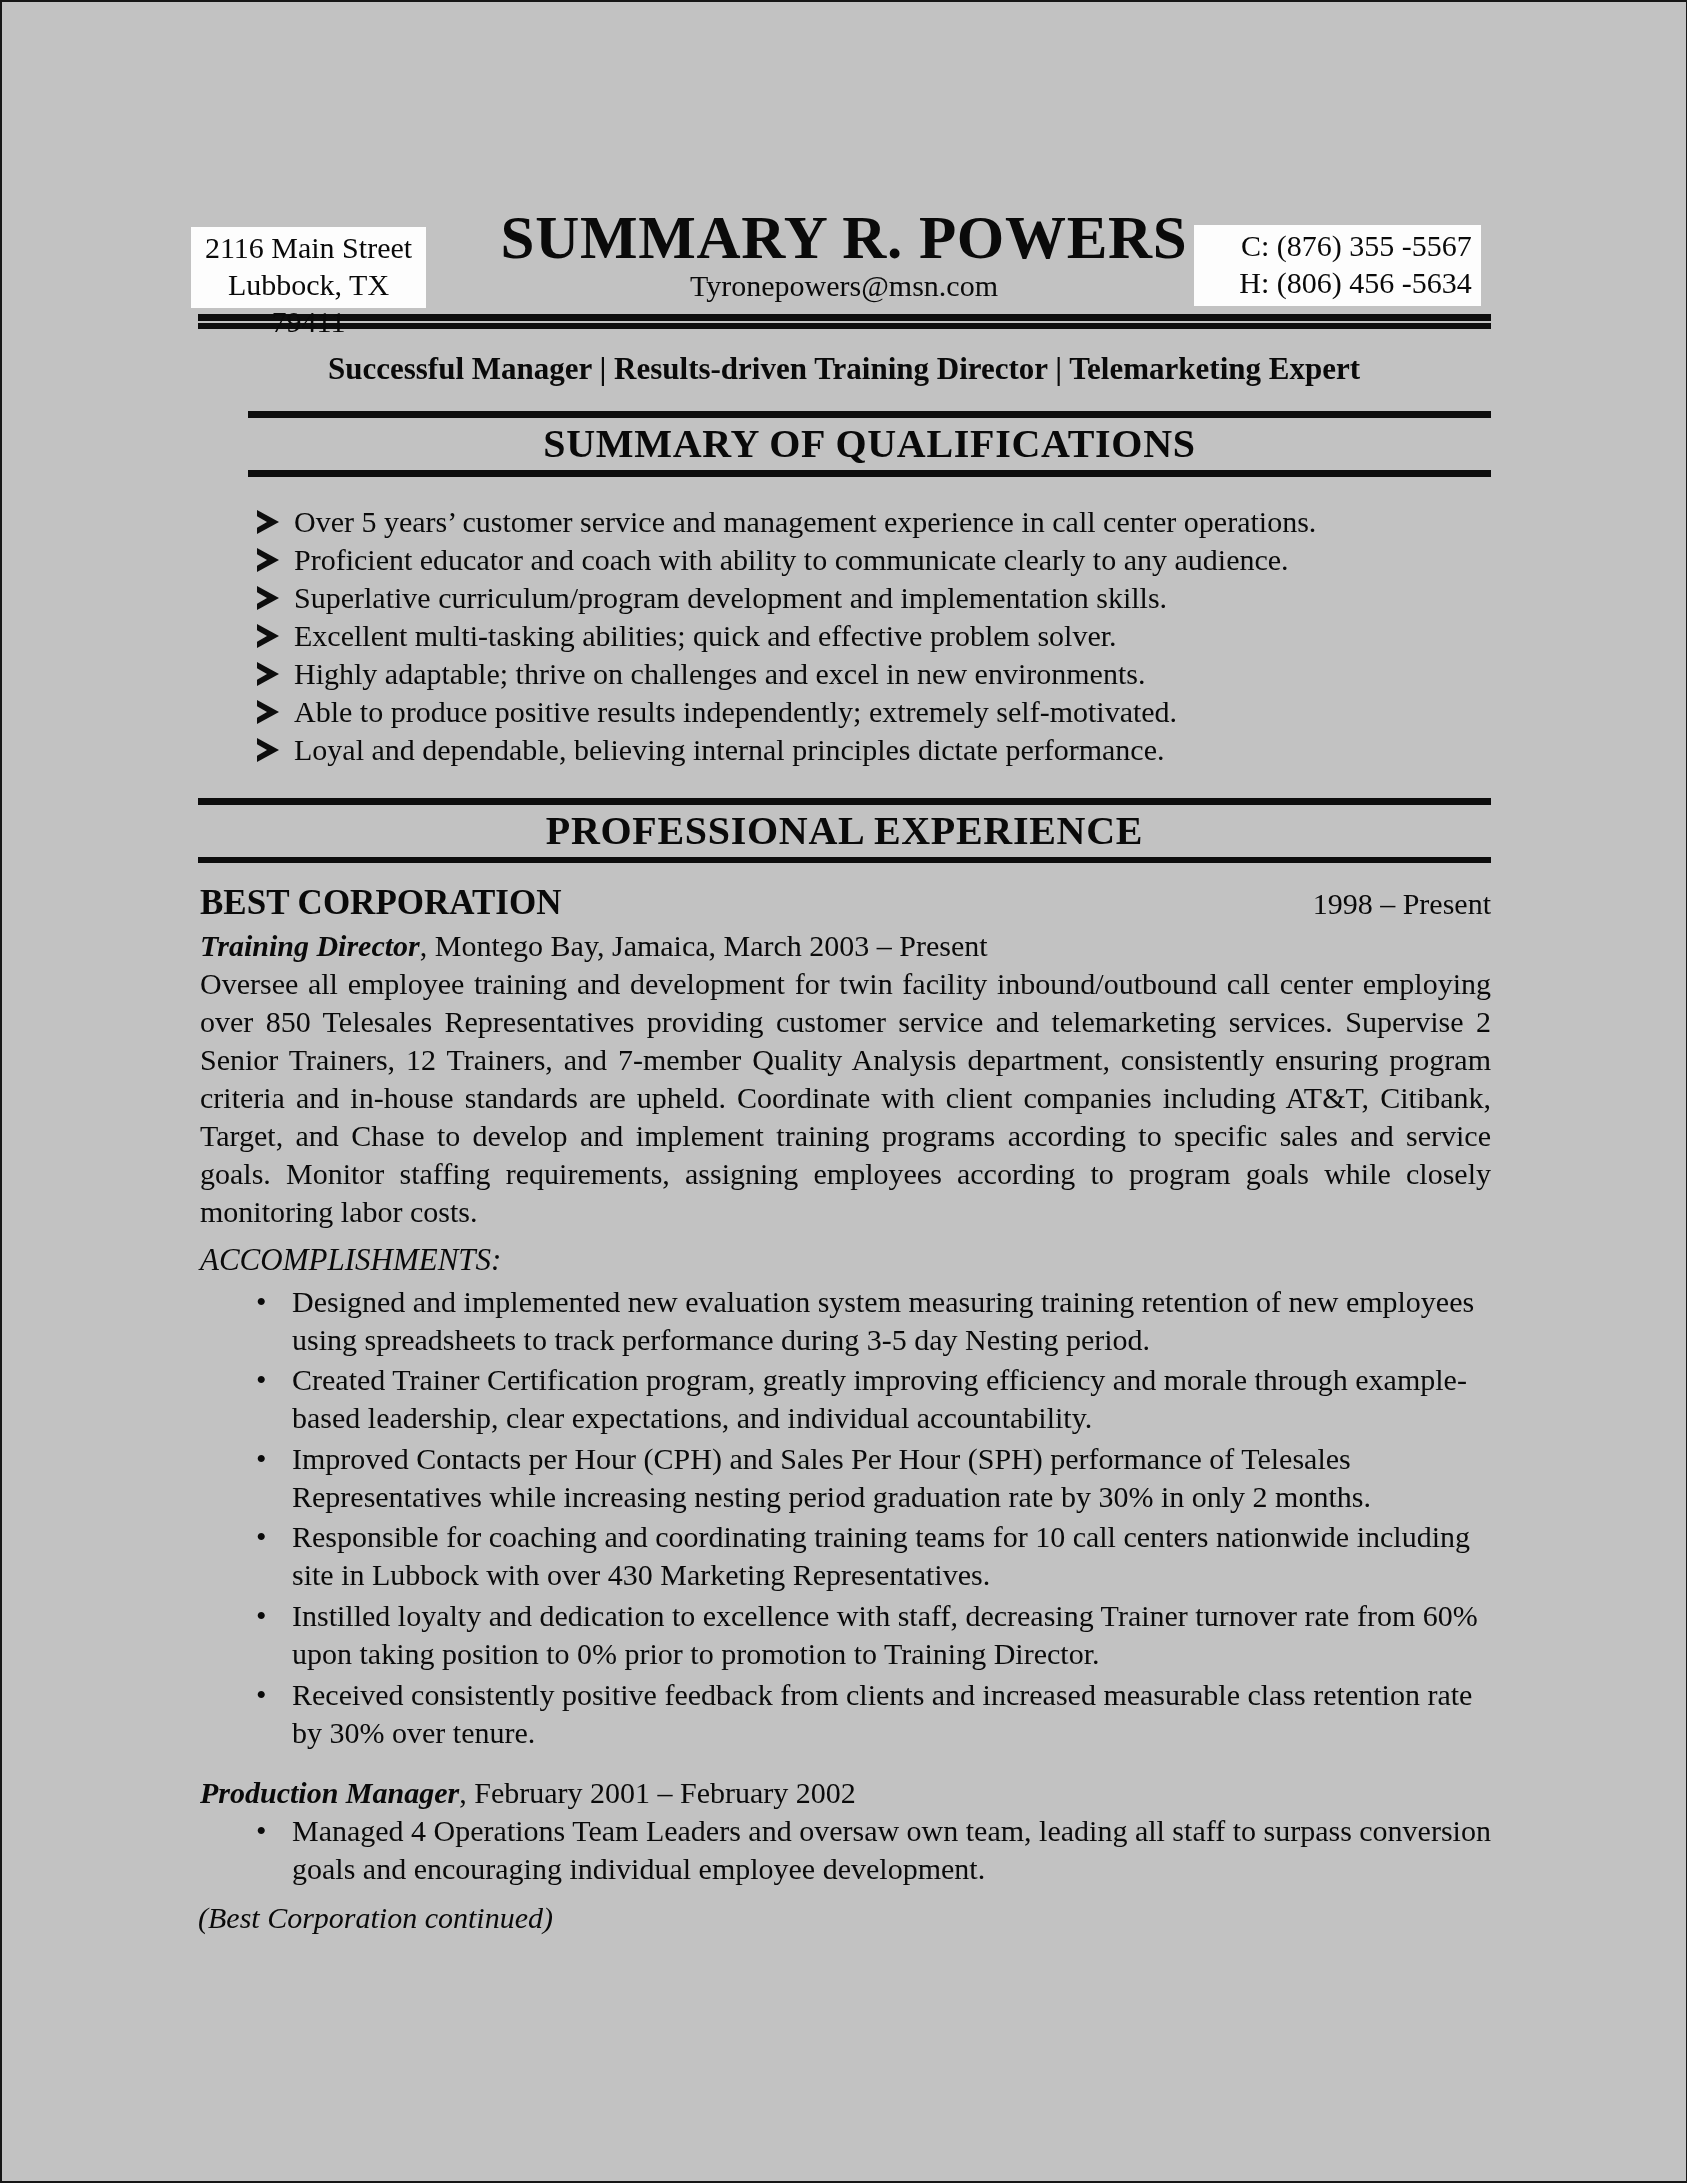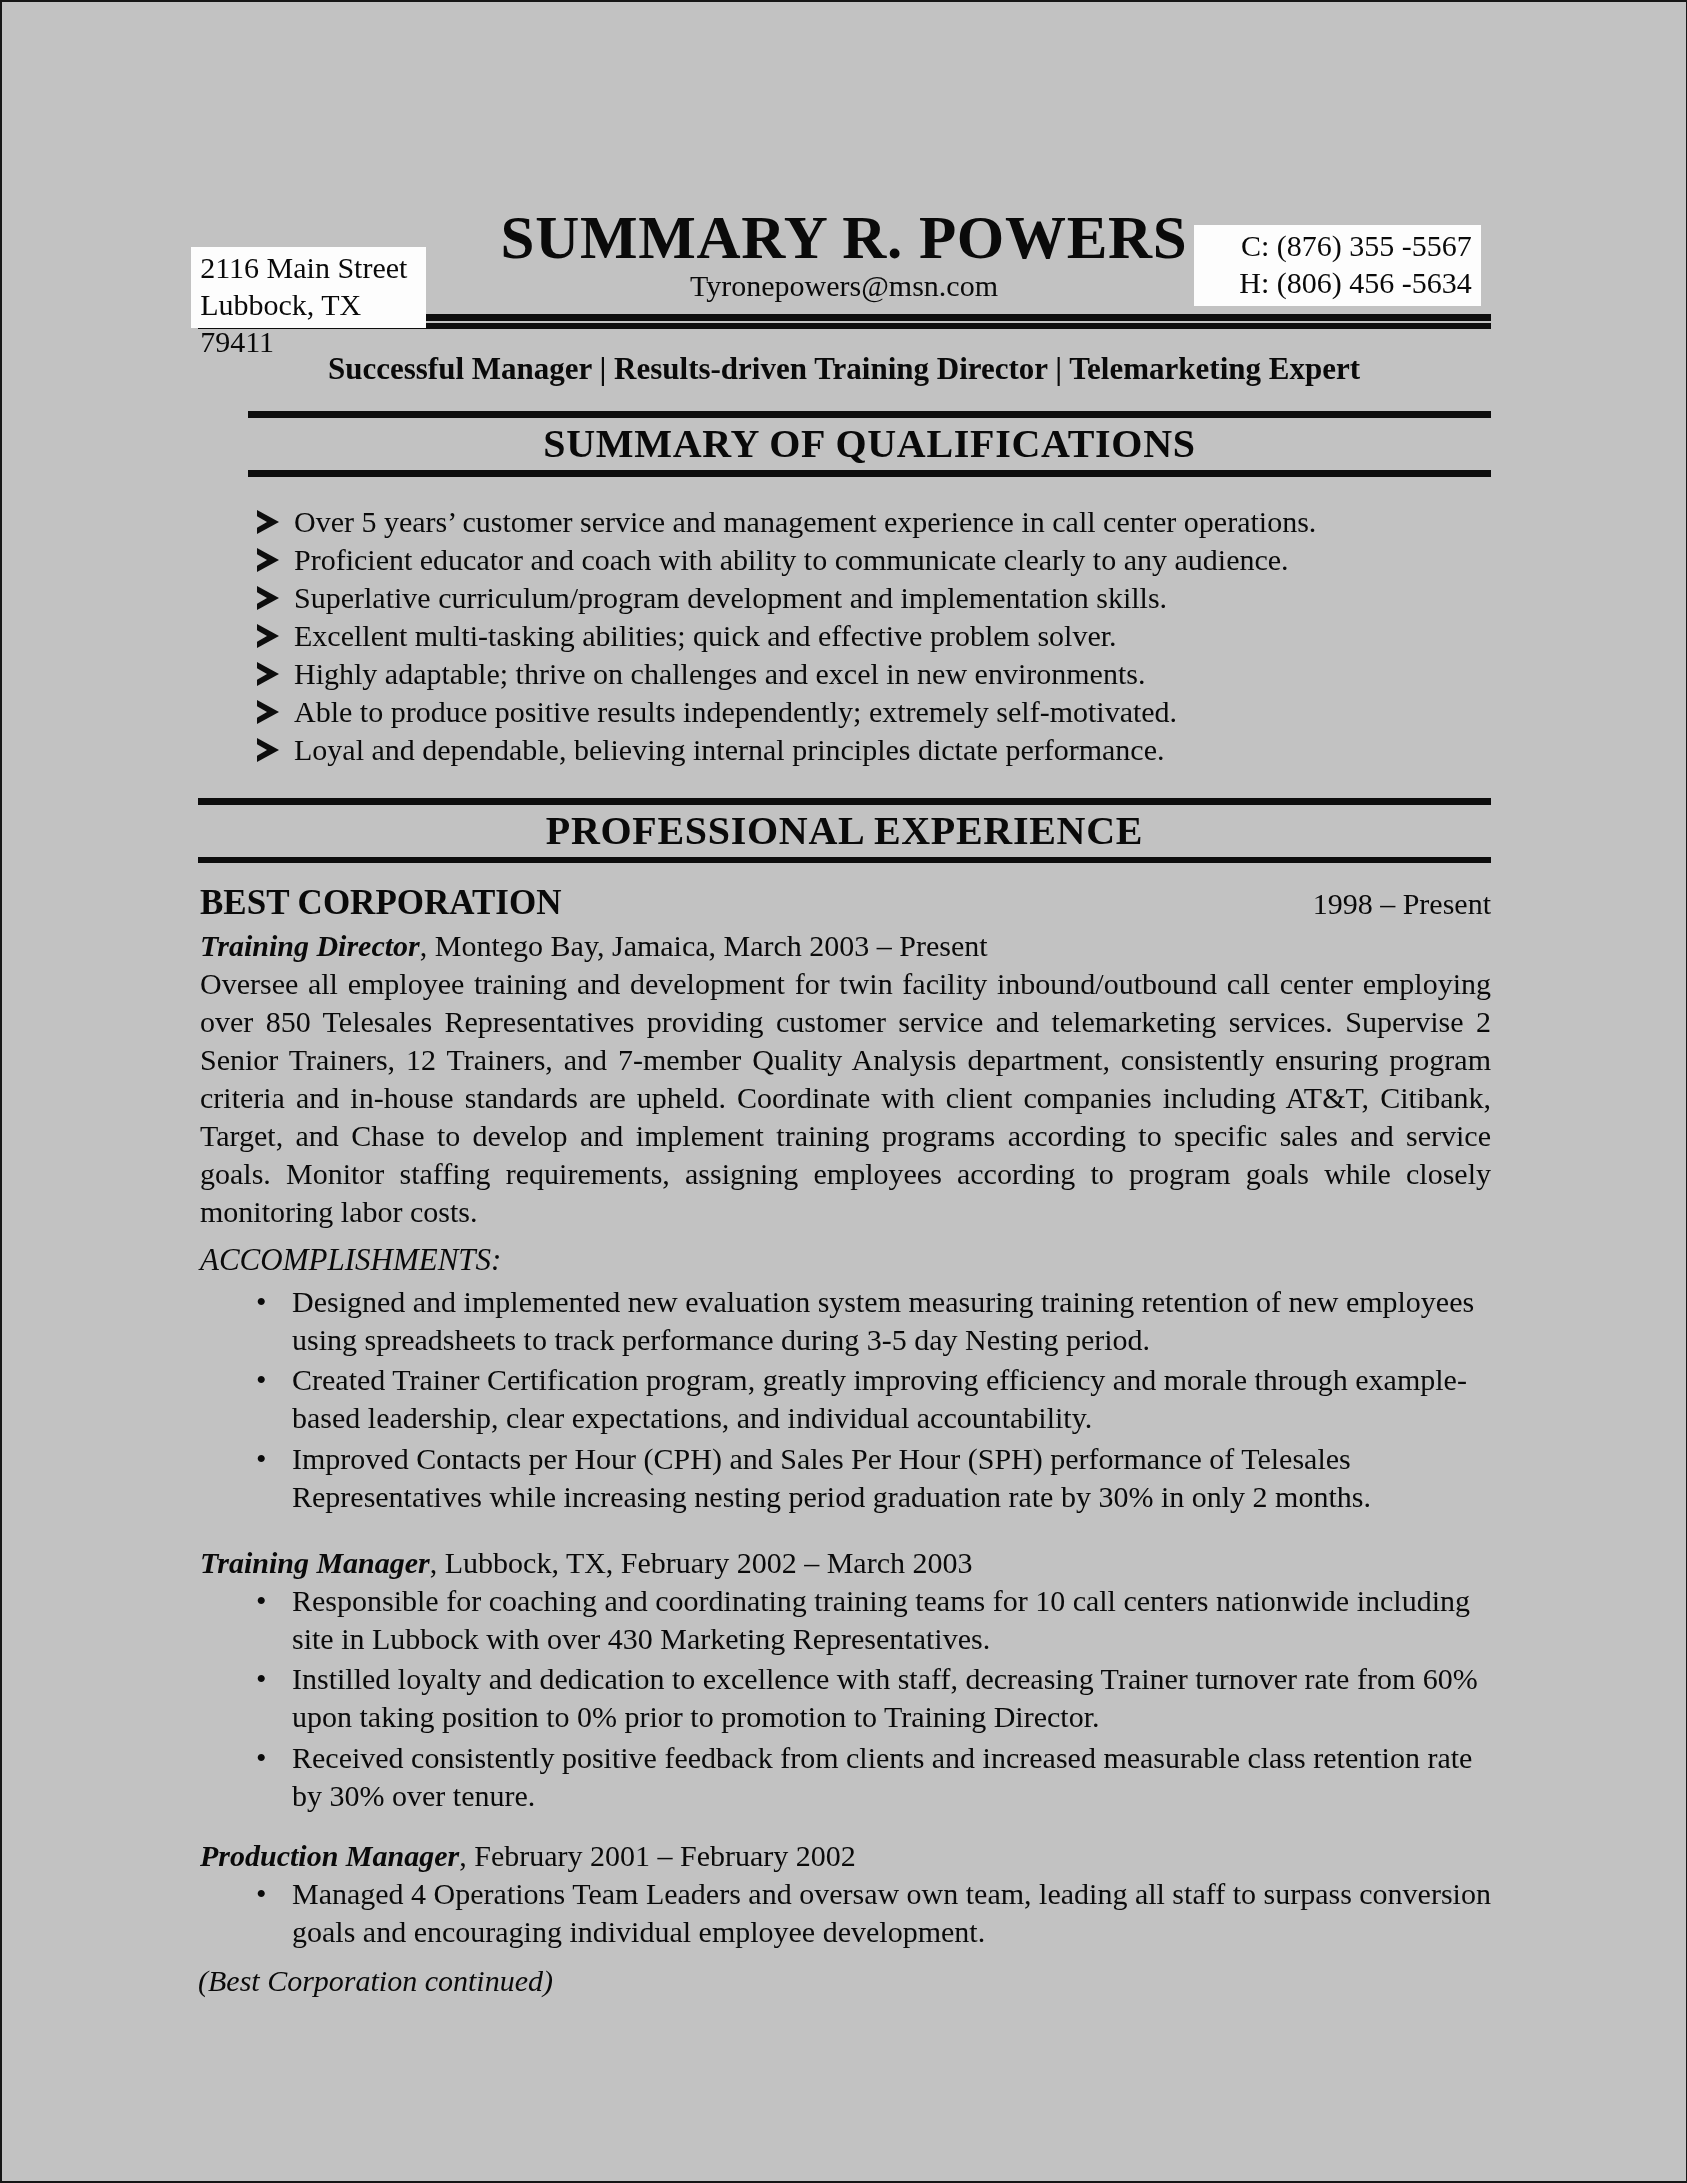--- a/index.html
+++ b/index.html
@@ -23,21 +23,21 @@
   
   .header { position: relative; height: 312px; }
   .contact-box {
     position: absolute;
     background: #fdfdfd;
     box-sizing: border-box;
     font-size: 30px;
     line-height: 37px;
     padding: 2px 9.2px;
   }
-  .addr-box { left: 189px; top: 225px; width: 235px; height: 81px; text-align: left; margin-top: 20px; }
+  .addr-box { left: 189px; top: 225px; width: 235px; height: 81px; text-align: center; }
   .phone-box { left: 1192px; top: 223px; width: 287px; height: 81px; text-align: right; }
   .name {
     position: absolute;
     left: 0; right: 0; top: 205px;
     text-align: center;
     font-size: 61px;
     font-weight: bold;
     letter-spacing: 0.7px;
     line-height: 1;
     white-space: nowrap;
@@ -234,23 +234,20 @@
       <li>
         <span class="dot-marker">•</span>
         <span class="txt">Created Trainer Certification program, greatly improving efficiency and morale through example-based leadership, clear expectations, and individual accountability.</span>
       </li>
       <li>
         <span class="dot-marker">•</span>
         <span class="txt">Improved Contacts per Hour (CPH) and Sales Per Hour (SPH) performance of Telesales Representatives while increasing nesting period graduation rate by 30% in only 2 months.</span>
       </li>
     </ul>
 
-    <div class="role-title tm">
-      <span class="jt">Training Manager</span><span>, Lubbock, TX, February 2002 – March 2003</span>
-    </div>
     <ul class="blt-list dot-list">
       <li>
         <span class="dot-marker">•</span>
         <span class="txt">Responsible for coaching and coordinating training teams for 10 call centers nationwide including site in Lubbock with over 430 Marketing Representatives.</span>
       </li>
       <li>
         <span class="dot-marker">•</span>
         <span class="txt">Instilled loyalty and dedication to excellence with staff, decreasing Trainer turnover rate from 60% upon taking position to 0% prior to promotion to Training Director.</span>
       </li>
       <li>

